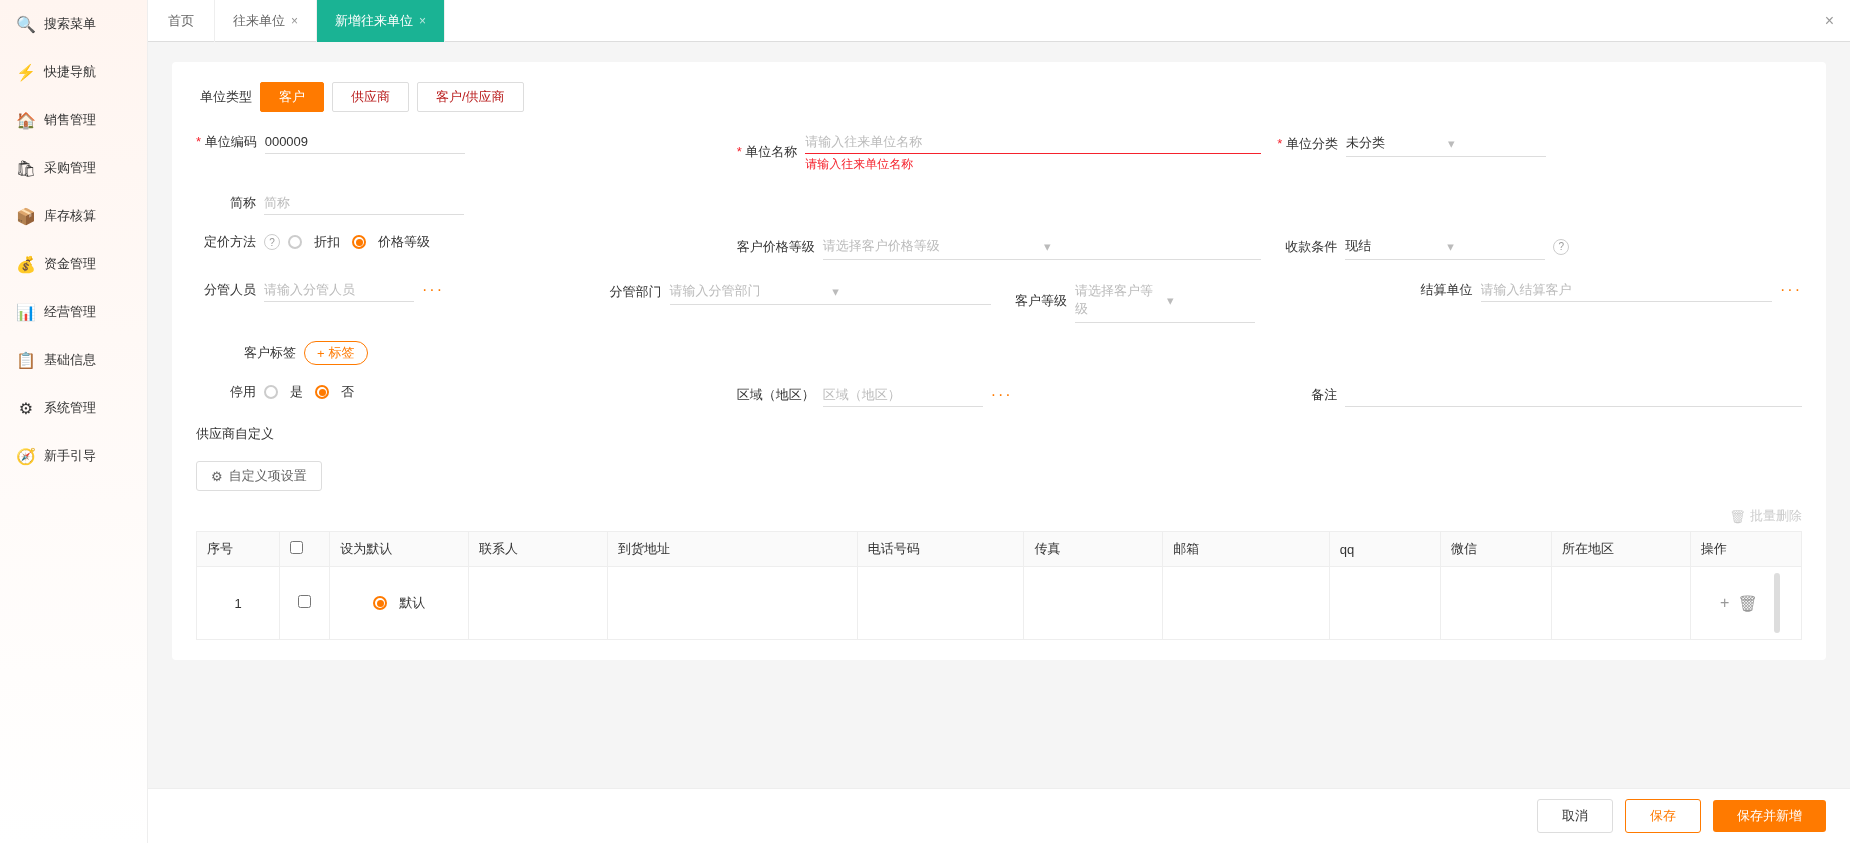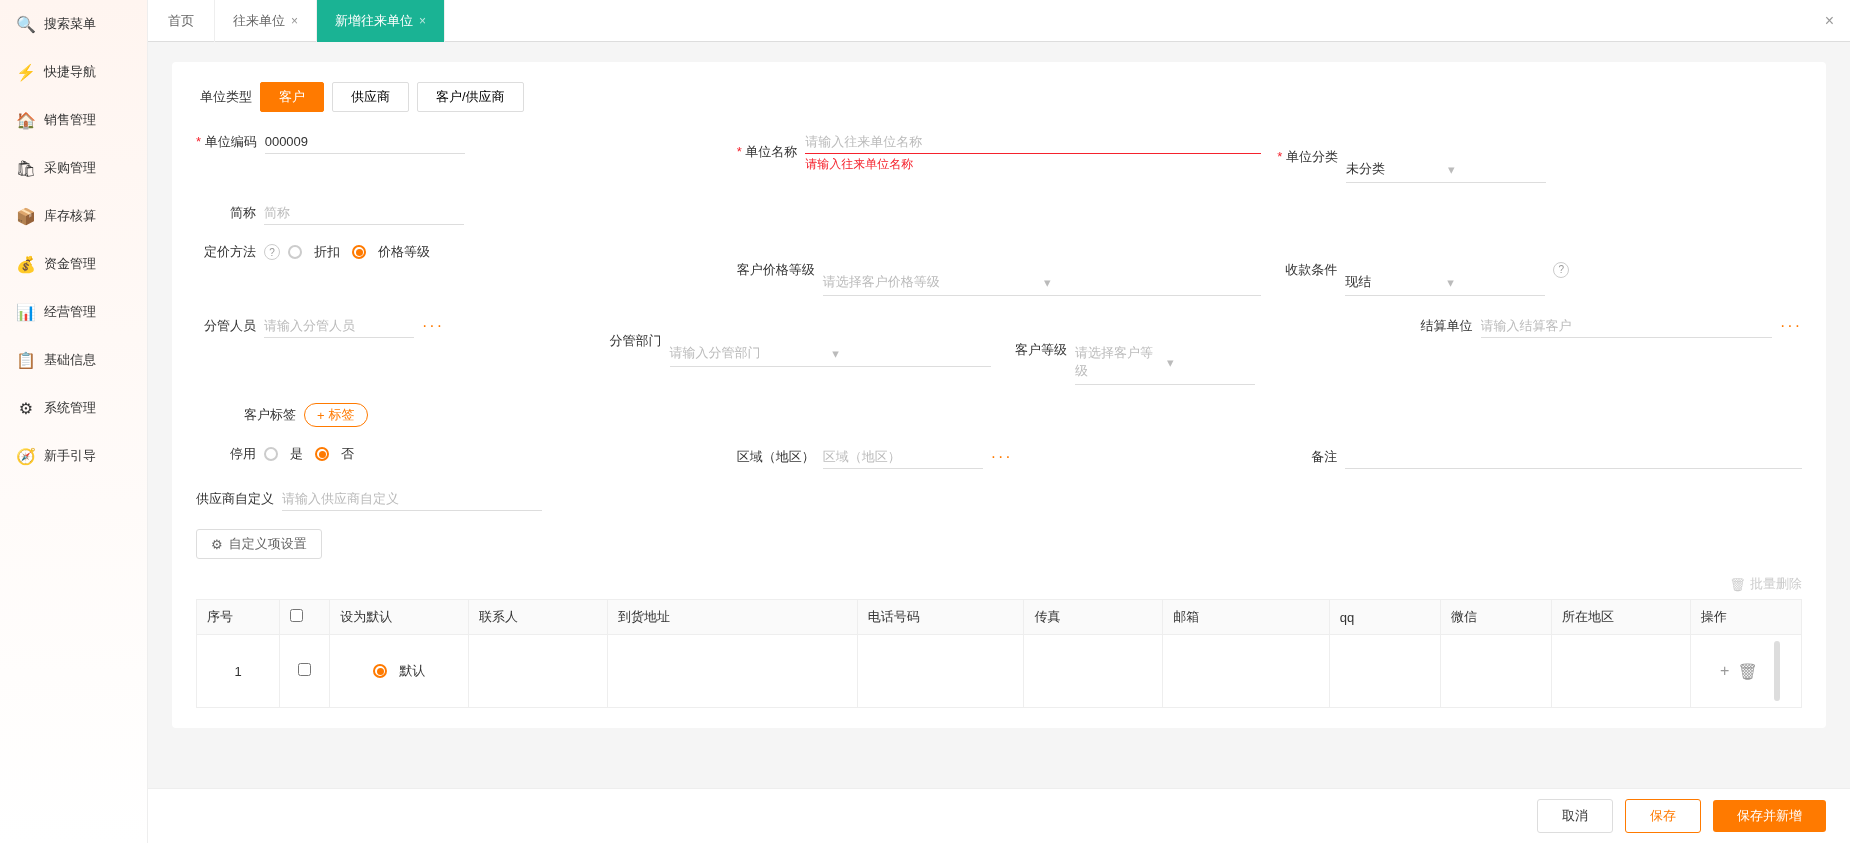--- a/index.html
+++ b/index.html
@@ -166,38 +166,37 @@
     }
 
     .form-select {
       flex: 1;
       display: flex;
       align-items: center;
       border-bottom: 1px solid #ddd;
       padding: 4px 0;
       cursor: pointer;
       gap: 4px;
-      margin-top: 26px;
     }
     .form-select span { flex: 1; color: #bbb; font-size: 13px; }
     .form-select .sel-val { color: #333; }
     .chevron { color: #999; font-size: 12px; }
 
     
     .type-btn-group {
       display: flex;
       gap: 8px;
     }
     .type-btn {
       padding: 5px 18px;
       border: 1px solid #ddd;
       border-radius: 2px;
       cursor: pointer;
       background: #fff;
-      color: #000000;
+      color: #b91c1c;
       font-size: 13px;
     }
     .type-btn.active {
       background: #ff7a00;
       color: #fff;
       border-color: #ff7a00;
     }
 
     
     .radio-group {
@@ -594,21 +593,20 @@
         </div>
         <div class="form-group">
           <span class="form-label">备注</span>
           <input class="form-input" type="text" style="flex: 1 1 0%;">
         </div>
       </div>
 
       <div class="form-row">
         <div class="form-group">
           <span class="form-label">供应商自定义</span>
-          <input class="form-input" type="text" placeholder="请输入供应商自定义" style="max-width: 260px;">
         </div>
       </div>
 
       <button class="customize-btn">
         <span>⚙</span>
         <span>自定义项设置</span>
       </button>
 
       <div class="batch-delete">
         <span>🗑</span>

